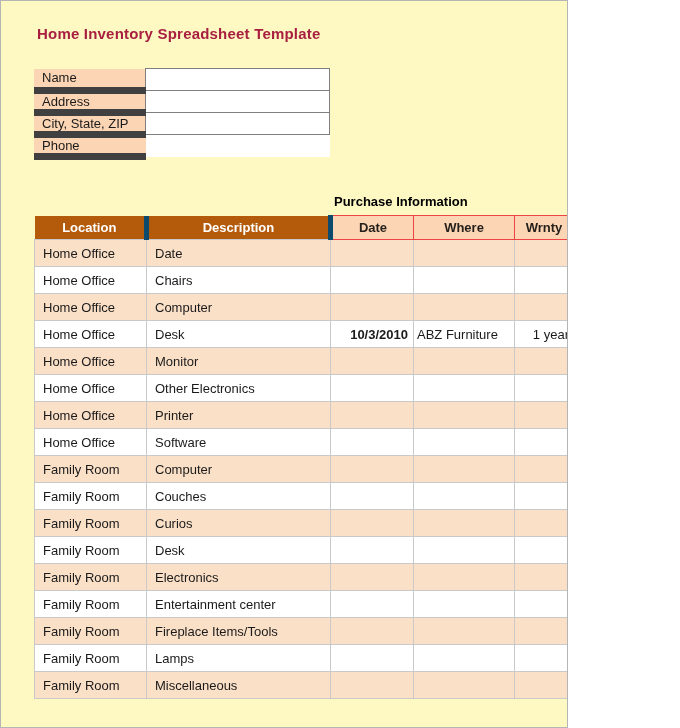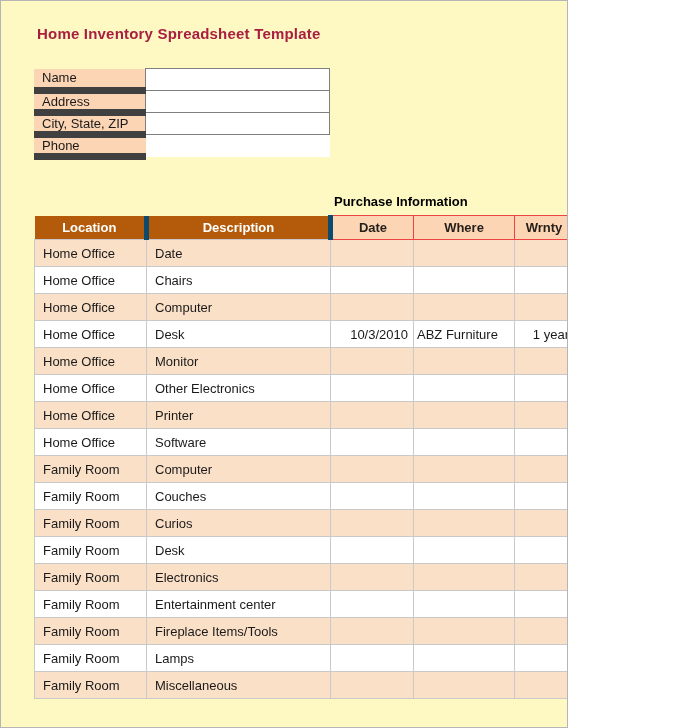--- a/index.html
+++ b/index.html
@@ -88,21 +88,21 @@
     border: 1px solid #c9c9c9;
     padding: 0 4px;
     vertical-align: middle;
     background: #ffffff;
     overflow: hidden;
     white-space: nowrap;
   }
   .inv-table tbody tr:nth-child(odd) td { background: var(--row-stripe, #FBE0C8); }
   .col-location { width: 112px; }
   .col-description { width: 184px; }
-  .col-date { width: 83px; }
+  .col-date { width: 83px; font-weight: bold; }
   .col-where { width: 101px; }
   .col-wrnty { width: 59px; }
   .col-price { width: 75px; text-decoration: underline; }
   td.col-location, td.col-description { padding-left: 8px; text-align: left; }
   td.col-date { text-align: right; padding-right: 5px; }
   td.col-where { text-align: left; padding-left: 3px; }
   td.col-wrnty { text-align: right; padding-left: 0; }
   td.col-price { text-align: right; padding-right: 6px; }
 </style>
 </head>

